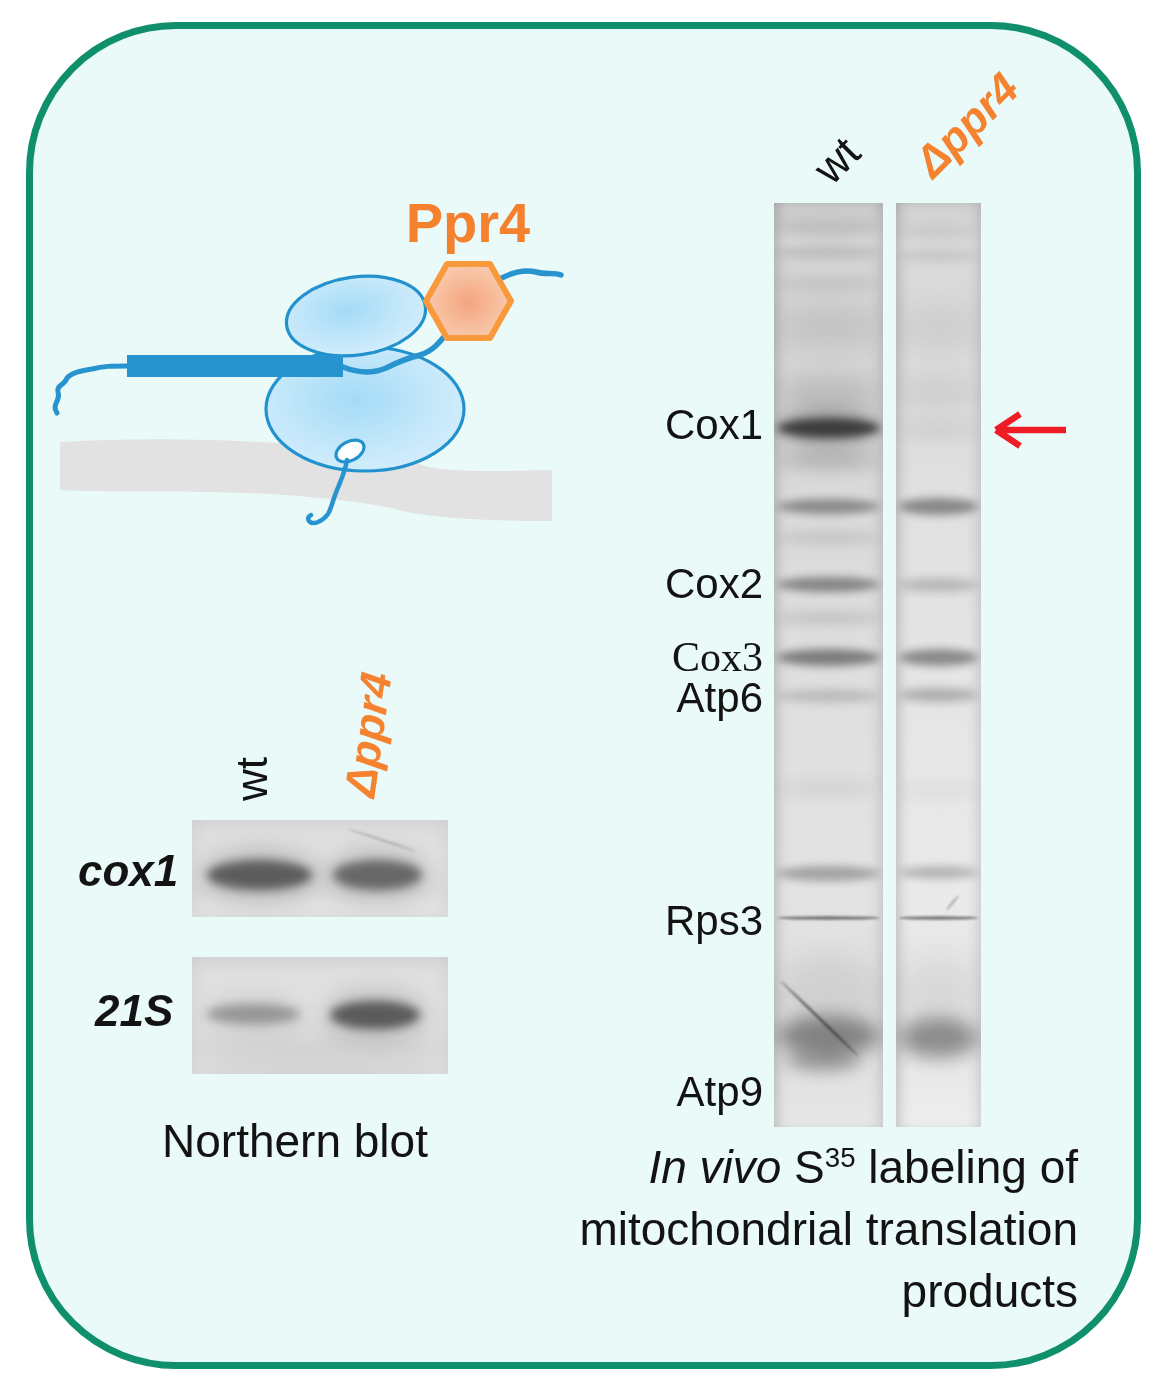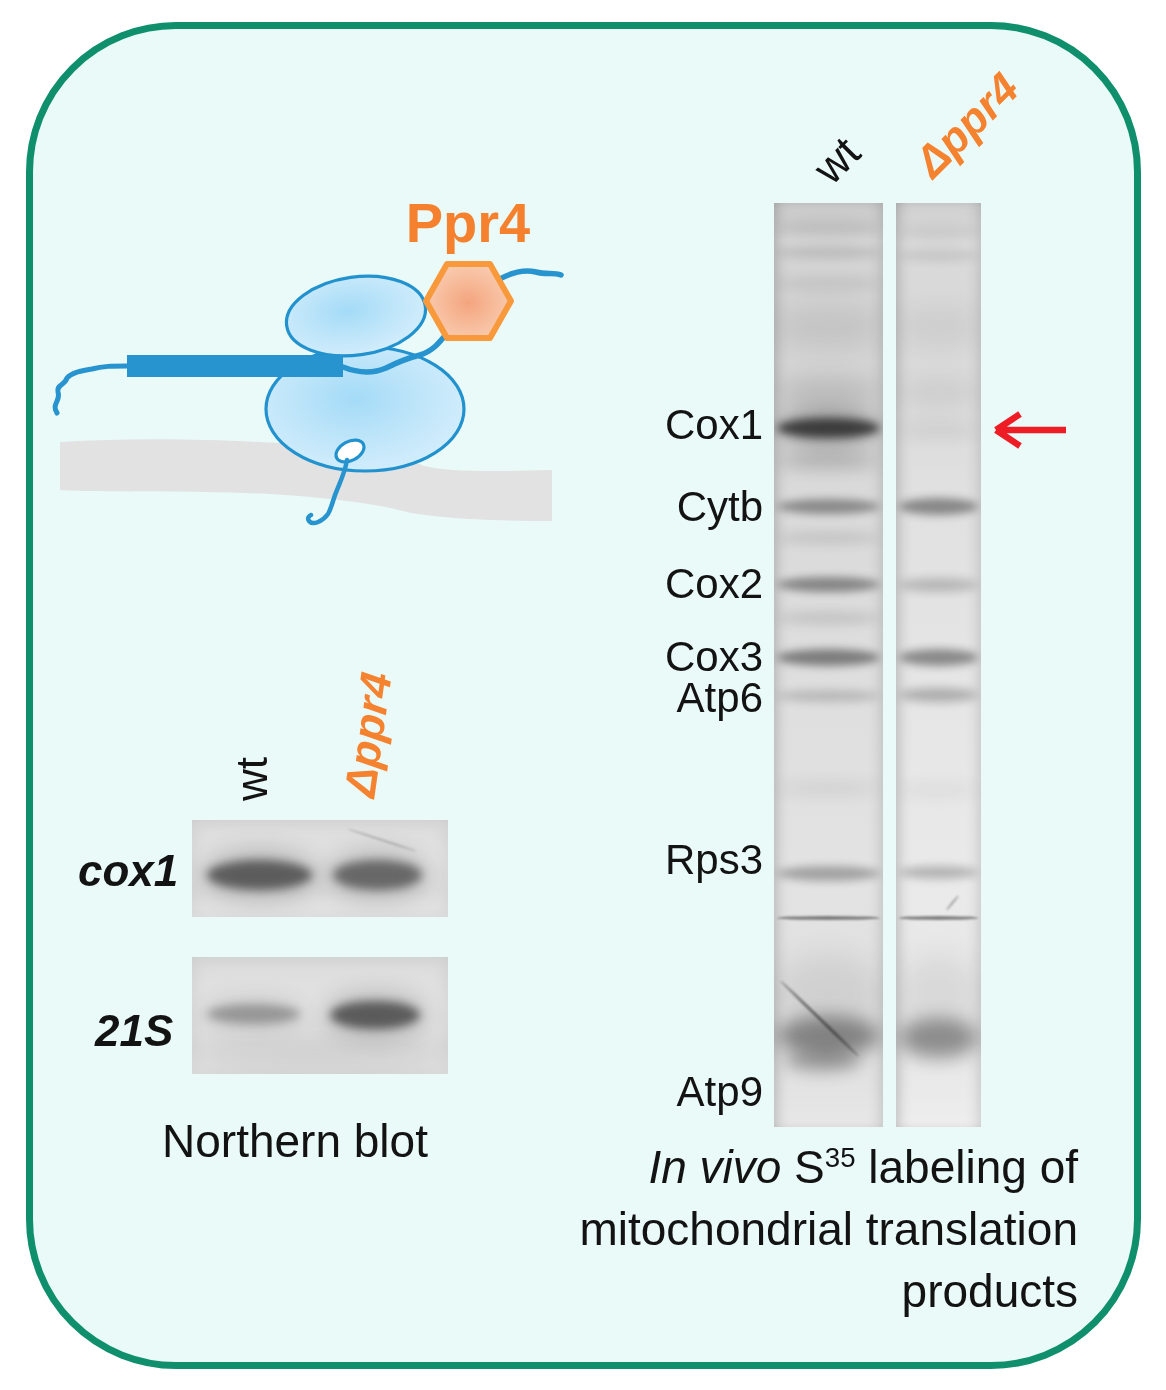--- a/index.html
+++ b/index.html
@@ -104,42 +104,41 @@
       <div class="band" style="top: 485px; height: 14px; left: 3%; width: 94%; opacity: 0.28; filter: blur(5px);"></div>
       <div class="band" style="top: 580px; height: 14px; left: 3%; width: 94%; opacity: 0.06; filter: blur(8px);"></div>
       <div class="band" style="top: 662.5px; height: 13px; left: 3%; width: 94%; opacity: 0.26; filter: blur(4px);"></div>
       <div class="band" style="top: 713px; height: 4px; left: 3%; width: 94%; opacity: 0.5; filter: blur(1px);"></div>
       <div class="band" style="top: 699px; height: 2px; left: 55%; width: 22%; opacity: 0.35; filter: blur(1px); transform: rotate(-50deg);"></div>
       <div class="band" style="top: 750px; height: 80px; left: 3%; width: 94%; opacity: 0.06; filter: blur(14px);"></div>
       <div class="band" style="top: 815px; height: 40px; left: 3%; width: 94%; opacity: 0.42; filter: blur(9px);"></div>
     </div>
 
   <div class="band-label" style="top:400px;">Cox1</div>
-  <div class="band-label" style="top:482px;">Cytb</div>
   <div class="band-label" style="top:559px;">Cox2</div>
-  <div class="band-label" style="top:632px;">Cox3</div>
+  <div class="band-label" style="top:632px;font-family:Liberation Serif, serif;">Cox3</div>
   <div class="band-label" style="top:673px;text-align:right;">Atp6</div>
-  <div class="band-label" style="top:835px;text-align:right;">Rps3</div>
+  <div class="band-label" style="top:896px;text-align:right;">Rps3</div>
   <div class="band-label" style="top:1023px;margin-top:44px;">Atp9</div>
 
   <svg class="abs" style="left:982px;top:406px;" width="88" height="48" viewBox="0 0 88 48">
     <path d="M84,24 L14,24 M14,24 L38,8 M14,24 L38,40" fill="none" stroke="#EE1C25" stroke-width="6.5" stroke-linecap="butt"></path>
   </svg>
 
   <div class="abs caption" style="left:518px;top:1136px;width:560px;text-align:right;">
     <div><i>In vivo </i><span>S</span><sup>35</sup><span> labeling of</span></div>
     <div>mitochondrial translation</div>
     <div>products</div>
   </div>
 
   <div class="lane-label rot-90" style="left:224px;top:748px;width:56px;">wt</div>
   <div class="lane-label orange rot-82" style="left:306px;top:710px;width:124px;font-weight:600;">Δppr4</div>
 
   <div class="row-label" style="left:78px;top:846px;">cox1</div>
-  <div class="row-label" style="left:95px;top:986px;margin-top:20px;">21S</div>
+  <div class="row-label" style="left:95px;top:986px;">21S</div>
 
   <div id="blot1" class="blot">
       <div class="band" style="top: 40px; height: 30px; left: 6%; width: 41%; opacity: 0.58; filter: blur(5px);"></div>
       <div class="band" style="top: 29px; height: 52px; left: 3%; width: 47%; opacity: 0.2; filter: blur(11px);"></div>
       <div class="band" style="top: 40px; height: 30px; left: 55%; width: 35%; opacity: 0.52; filter: blur(5px);"></div>
       <div class="band" style="top: 29px; height: 52px; left: 52%; width: 41%; opacity: 0.18; filter: blur(11px);"></div>
       <div class="band" style="top: 19px; height: 2px; left: 60%; width: 28%; opacity: 0.22; filter: blur(1px); transform: rotate(18deg);"></div>
     </div>
   <div id="blot2" class="blot">
       <div class="band" style="top: 47px; height: 20px; left: 6%; width: 36%; opacity: 0.3; filter: blur(5px);"></div>

